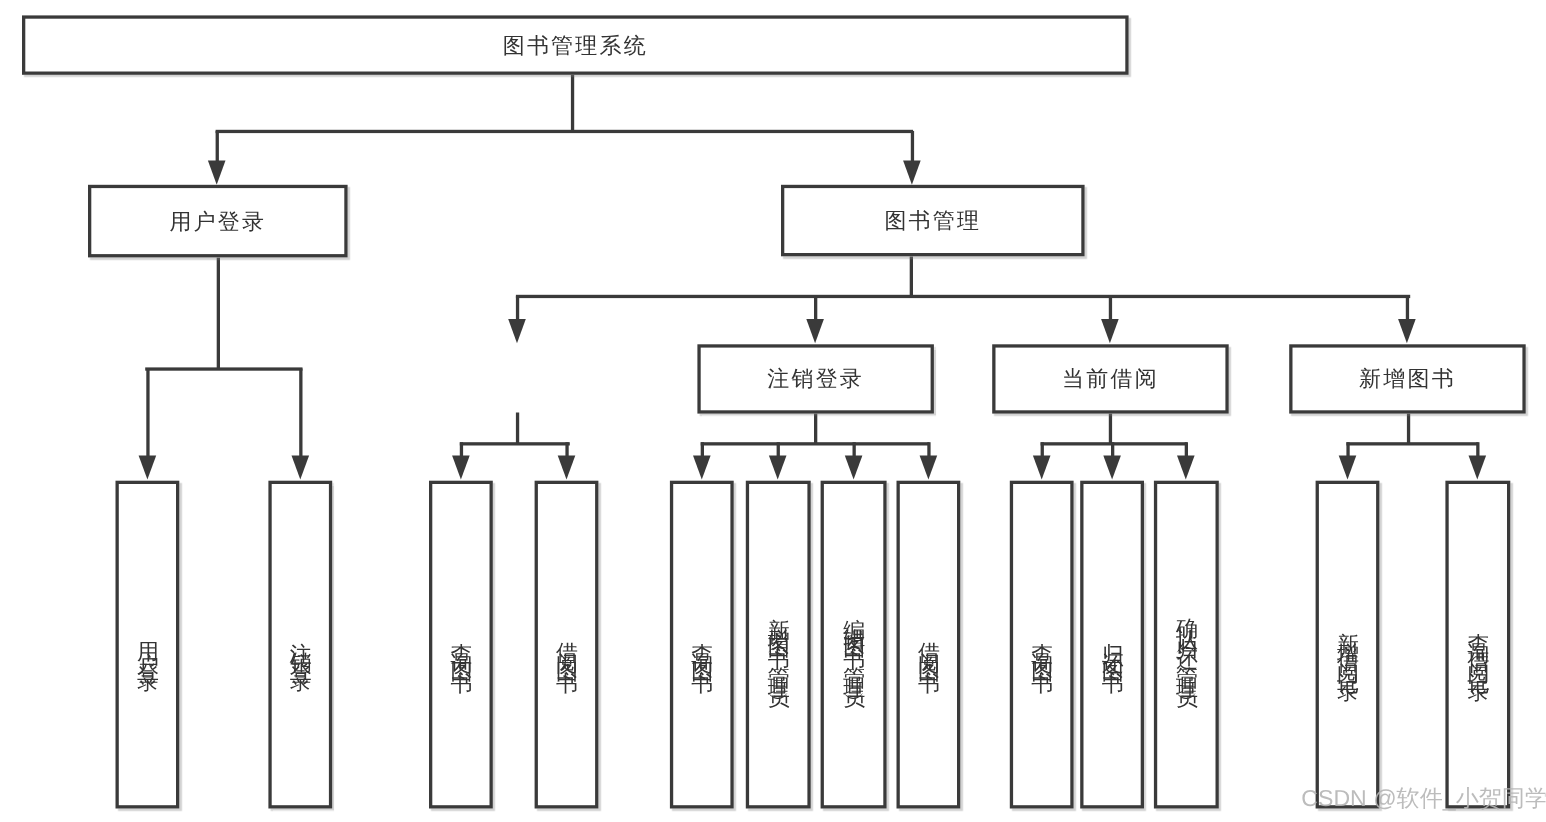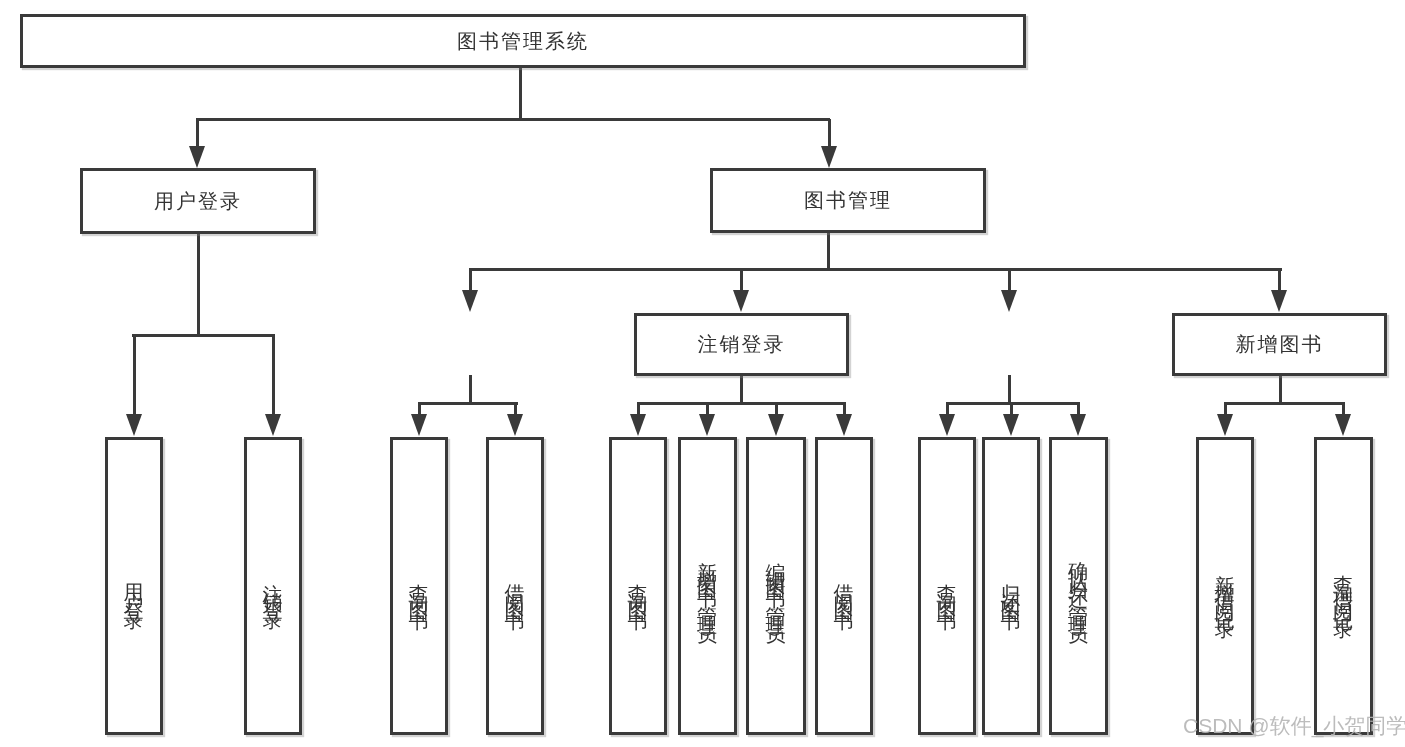--- a/index.html
+++ b/index.html
@@ -101,20 +101,23 @@
   <div class="box hbox" style="left:80px;top:168px;width:236px;height:66px;">
     <span>用户登录</span>
   </div>
   <div class="box hbox" style="left:710px;top:168px;width:276px;height:65px;text-align:right;">
     <span>图书管理</span>
   </div>
 
   <div class="box hbox" style="left:634px;top:313px;width:215px;height:63px;">
     <span>注销登录</span>
   </div>
+  <div class="box hbox" style="left:902px;top:313px;width:215px;height:63px;">
+    <span>当前借阅</span>
+  </div>
   <div class="box hbox" style="left:1172px;top:313px;width:215px;height:63px;">
     <span>新增图书</span>
   </div>
 
   <div class="box vbox" style="left:105px;top:437px;width:58px;height:298px;">
     <span>用户登录</span>
   </div>
   <div class="box vbox" style="left:244px;top:437px;width:58px;height:298px;">
     <span>注销登录</span>
   </div>

